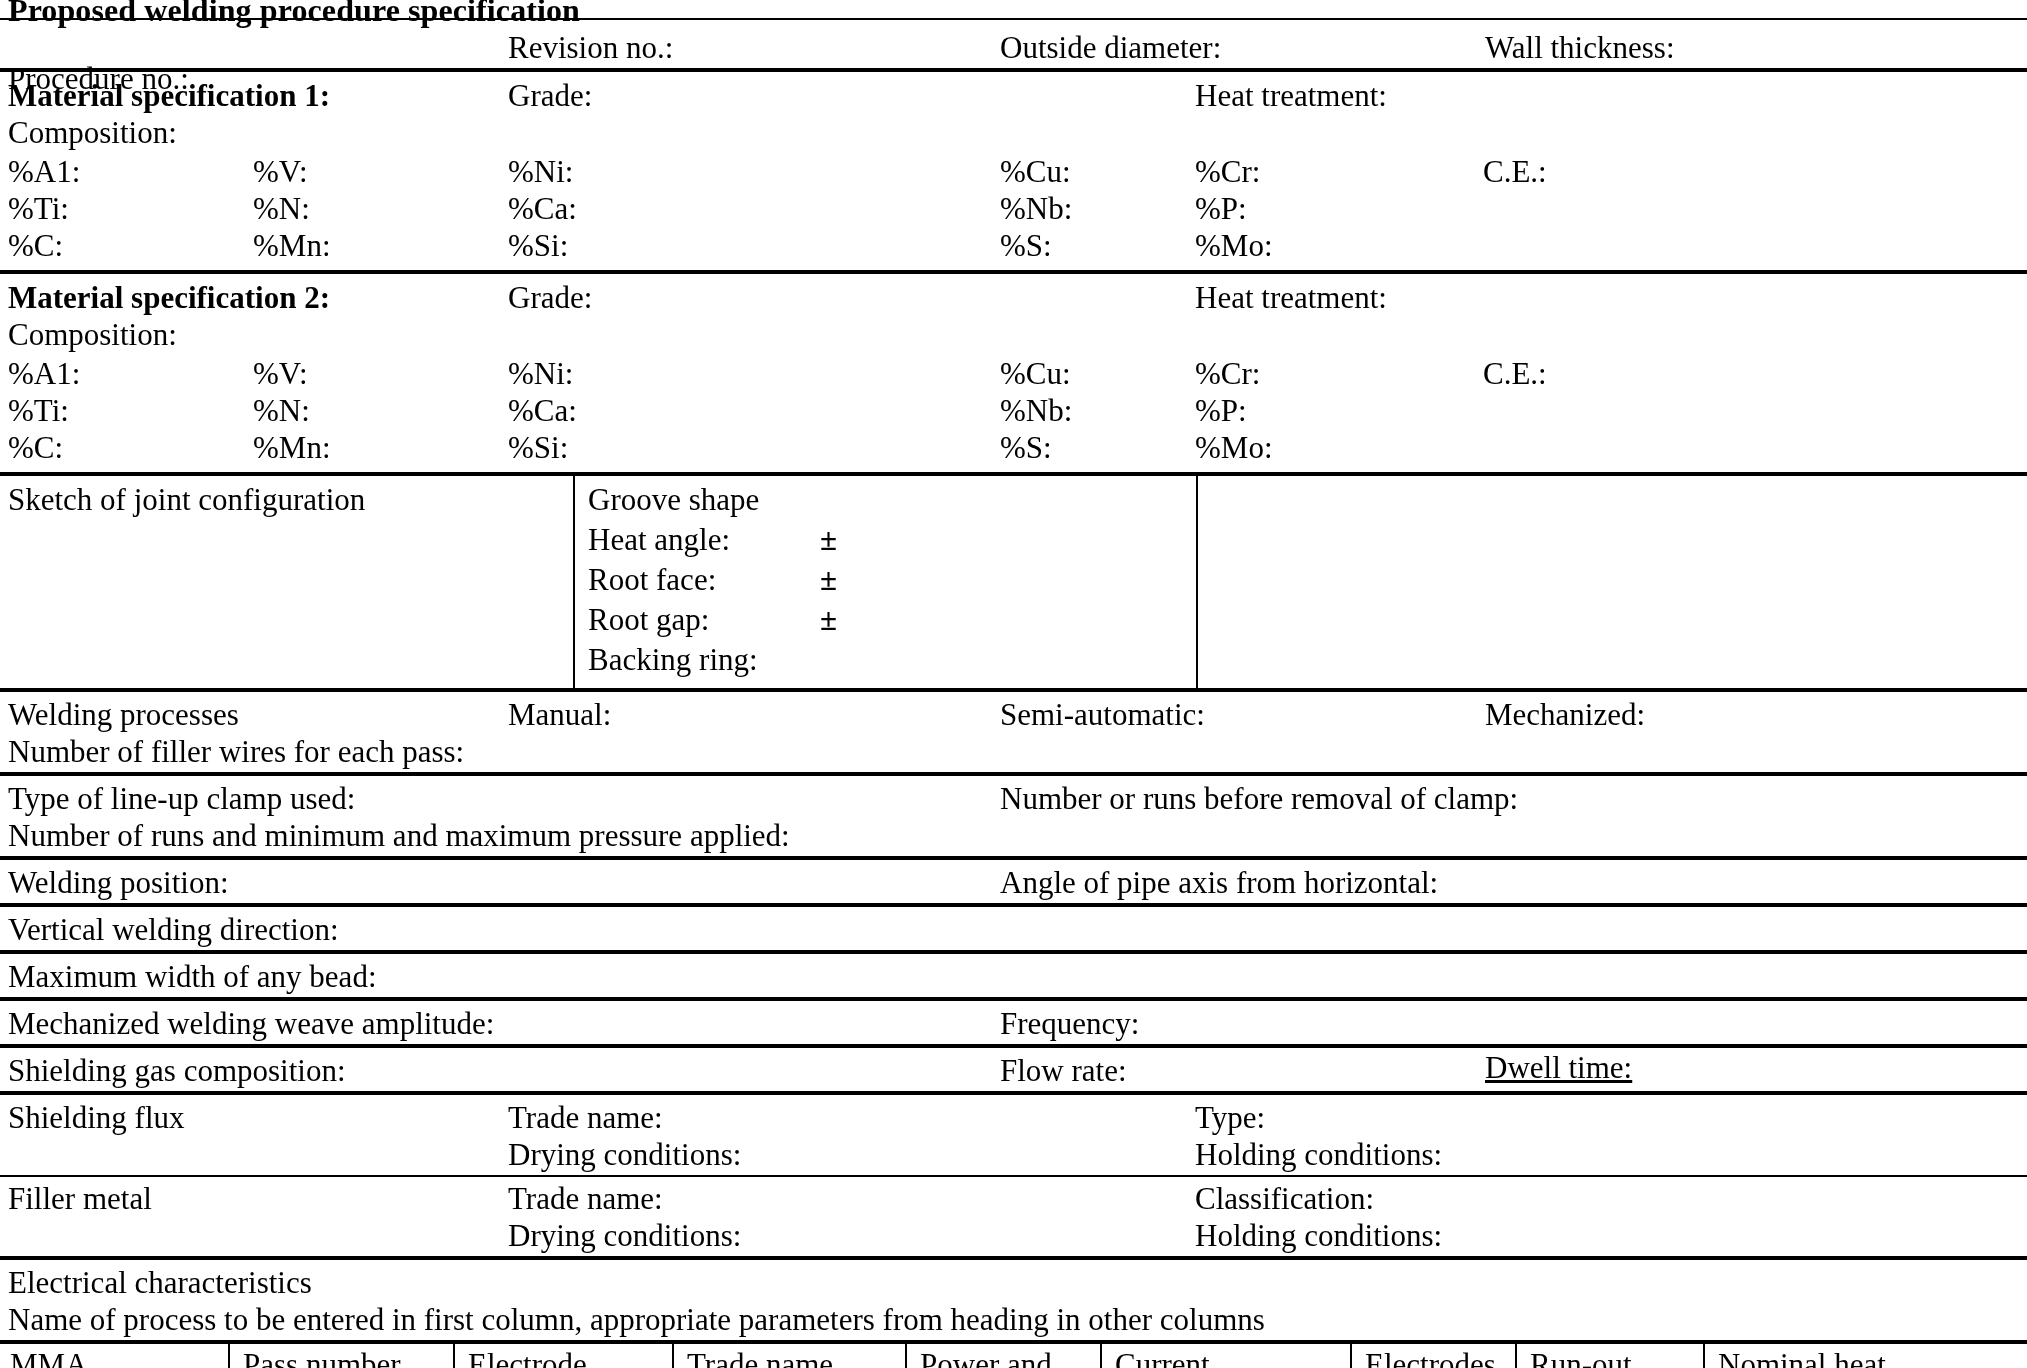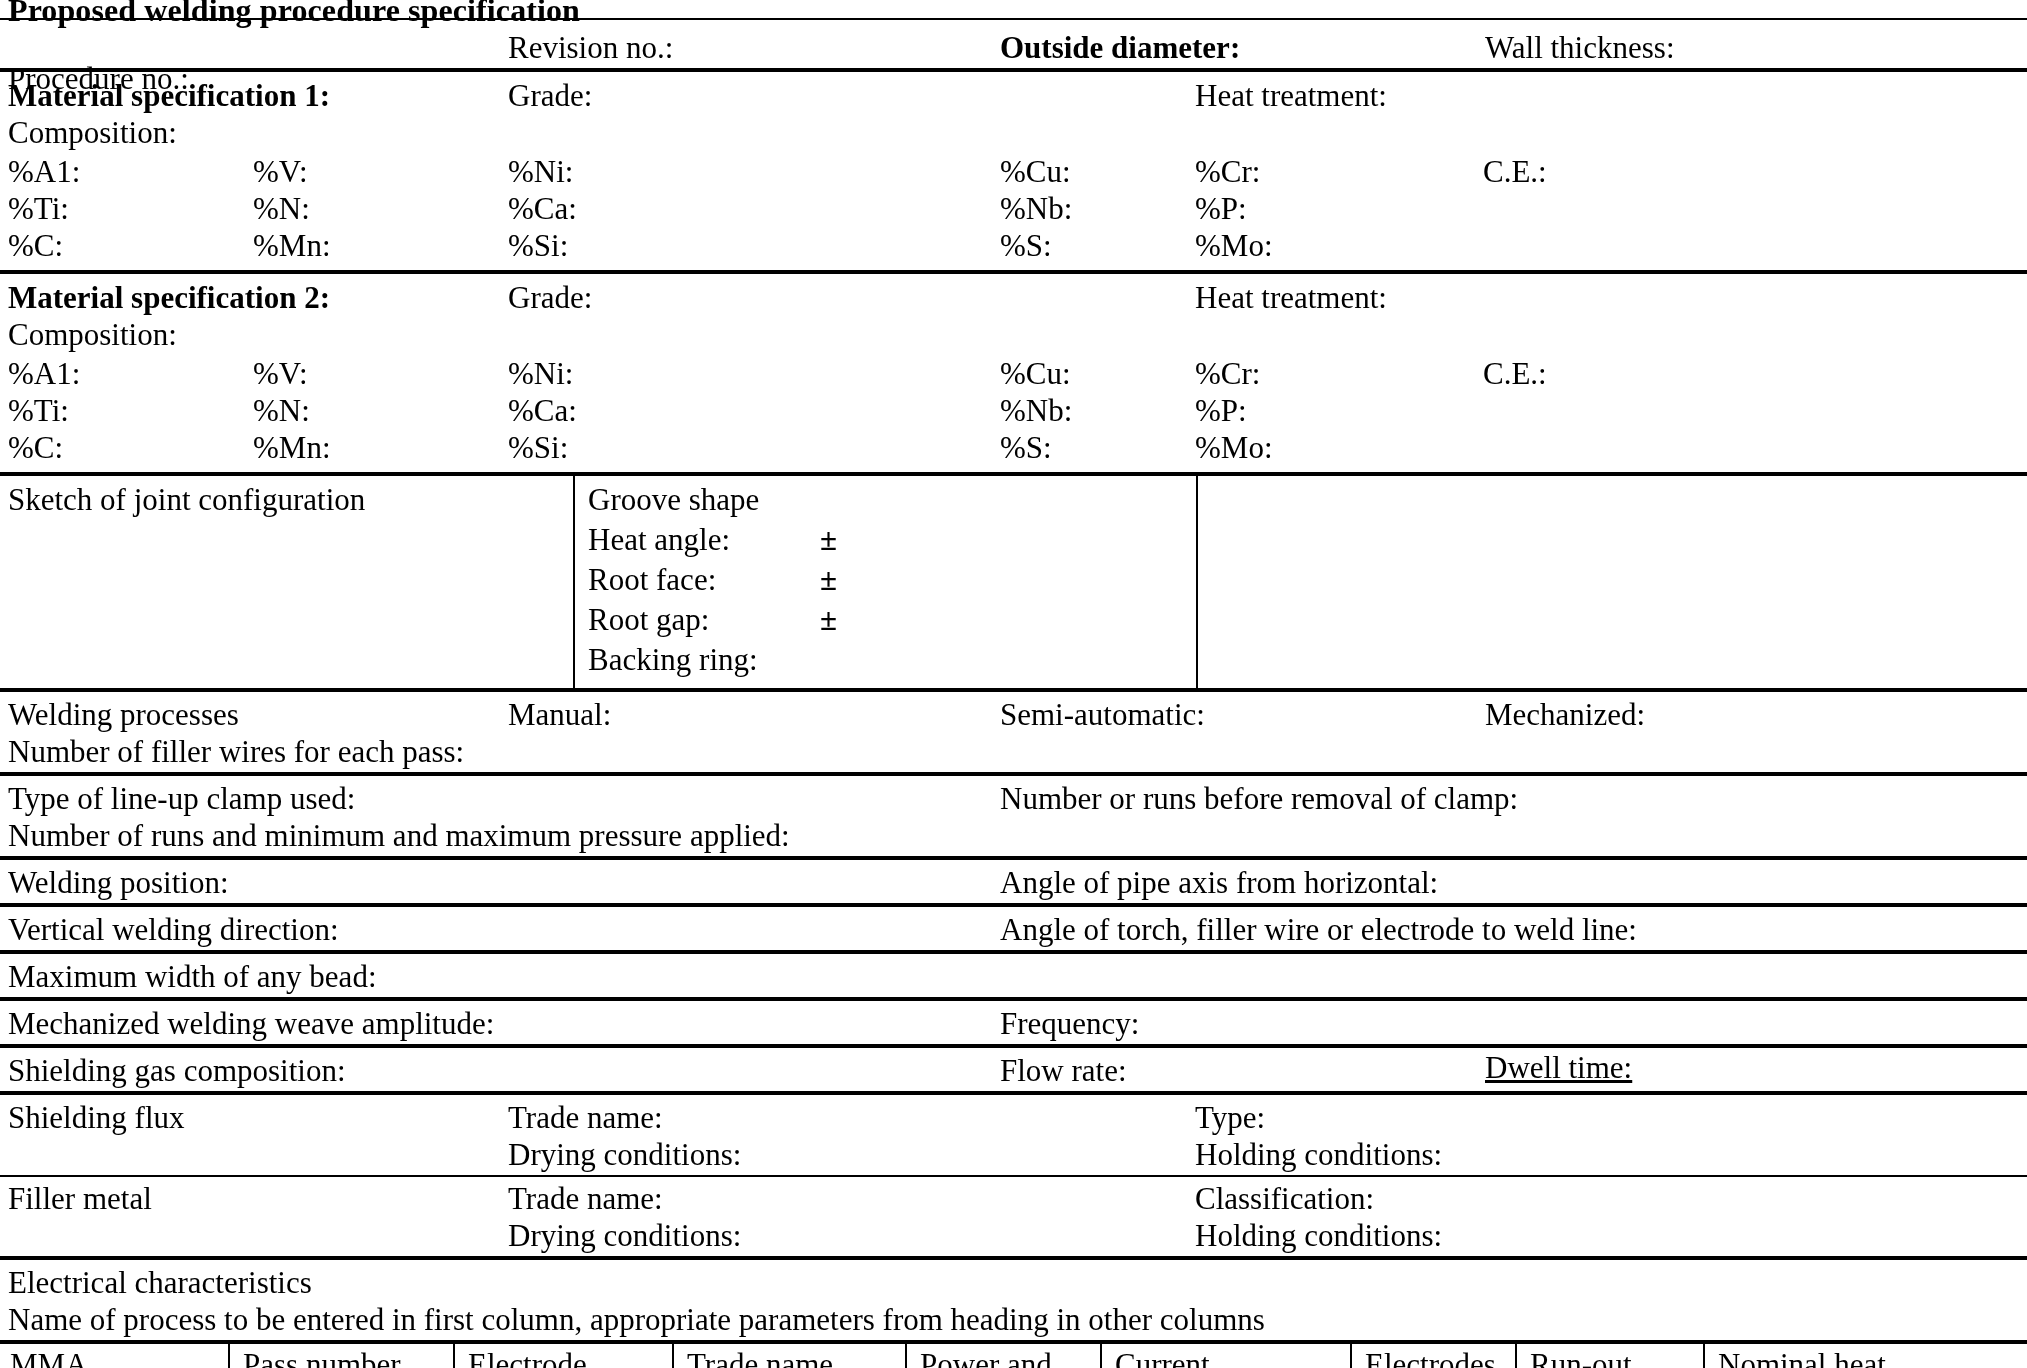--- a/index.html
+++ b/index.html
@@ -58,21 +58,21 @@
 <body>
 
 <div id="page">
 
   <div class="title">Proposed welding procedure specification</div>
 
   <div class="hr thin" style="top:18px;"></div>
 
   <div class="cell" style="left:8px; top:32px;margin-top:31px;">Procedure no.:</div>
   <div class="cell" style="left:508px; top:32px;">Revision no.:</div>
-  <div class="cell" style="left:1000px; top:32px;font-weight:bold;">Outside diameter:</div>
+  <div class="cell" style="left:1000px; top:32px;">Outside diameter:</div>
   <div class="cell" style="left:1485px; top:32px;">Wall thickness:</div>
 
   <div class="hr thick" style="top:68px;"></div>
 
   <div class="cell b" style="left:8px; top:80px;">Material specification 1:</div>
   <div class="cell" style="left:508px; top:80px;">Grade:</div>
   <div class="cell" style="left:1195px; top:80px;">Heat treatment:</div>
 
   <div class="cell" style="left:8px; top:117px;">Composition:</div>
 
@@ -158,21 +158,20 @@
   <div class="cell" style="left:1000px; top:783px;">Number or runs before removal of clamp:</div>
 
   <div class="hr thick" style="top:856px;"></div>
 
   <div class="cell" style="left:8px; top:867px;">Welding position:</div>
   <div class="cell" style="left:1000px; top:867px;">Angle of pipe axis from horizontal:</div>
 
   <div class="hr thick" style="top:903px;"></div>
 
   <div class="cell" style="left:8px; top:914px;">Vertical welding direction:</div>
-  <div class="cell" style="left:1000px; top:914px;">Angle of torch, filler wire or electrode to weld line:</div>
 
   <div class="hr thick" style="top:950px;"></div>
 
   <div class="cell" style="left:8px; top:961px;">Maximum width of any bead:</div>
 
   <div class="hr thick" style="top:997px;"></div>
 
   <div class="cell" style="left:8px; top:1008px;">Mechanized welding weave amplitude:</div>
   <div class="cell" style="left:1000px; top:1008px;">Frequency:</div>
   <div class="cell" style="left:1485px; top:1052px;text-decoration:underline;">Dwell time:</div>

